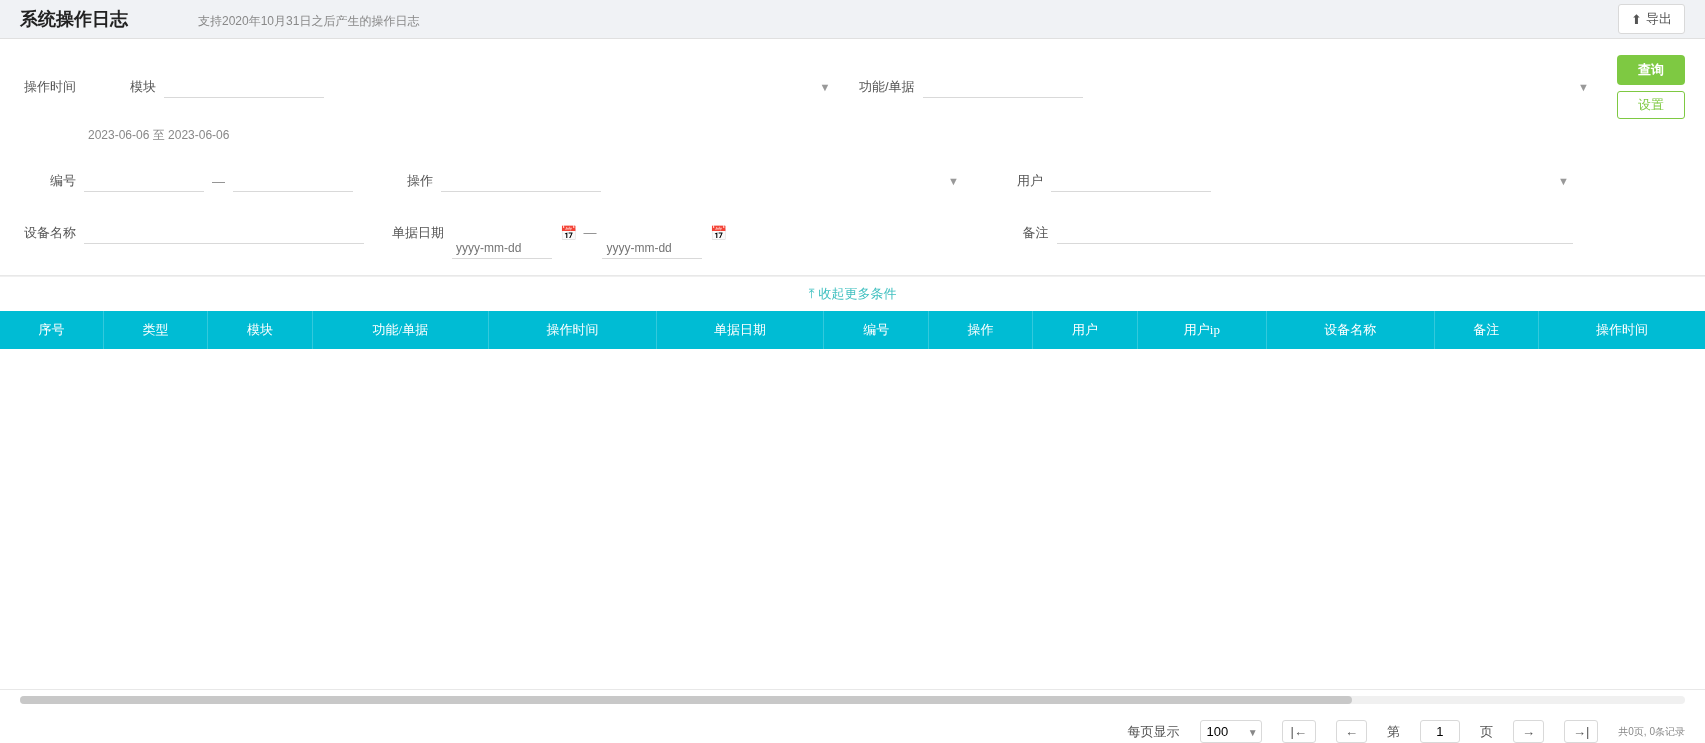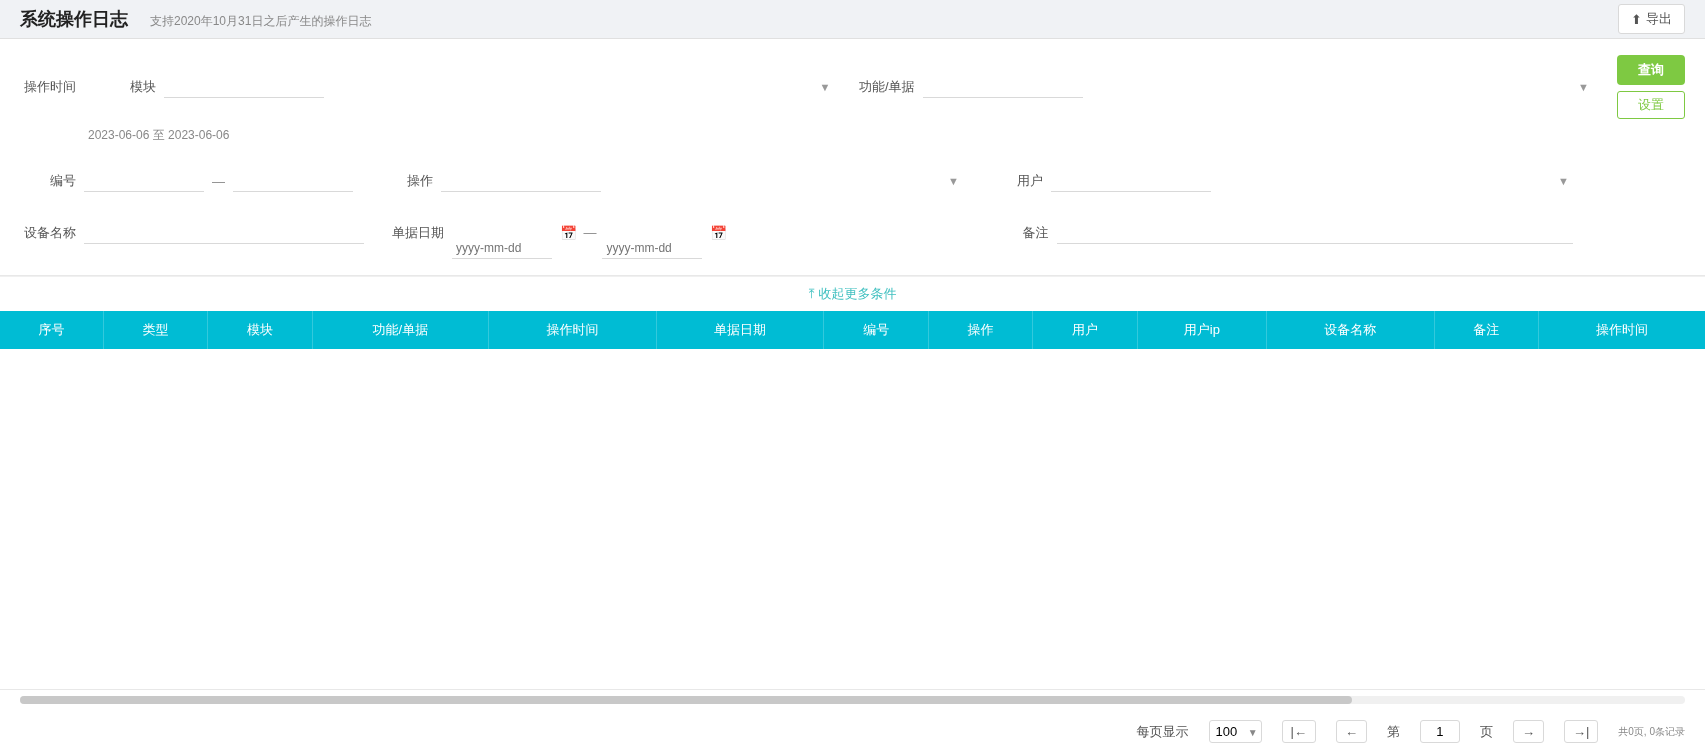--- a/index.html
+++ b/index.html
@@ -3,21 +3,21 @@
   <meta charset="utf-8">
   <style>
     * { box-sizing: border-box; margin: 0; padding: 0; }
     body { font-family: "Microsoft YaHei", Arial, sans-serif; font-size: 13px; background: #f0f2f5; color: #333; }
 
     .page-header {
       display: flex; align-items: center; justify-content: space-between;
       padding: 4px 20px; background: #f0f2f5; border-bottom: 1px solid #e0e0e0;
     }
     .page-title { font-size: 18px; font-weight: bold; color: #222; margin-right: 12px; }
-    .page-subtitle { font-size: 12px; color: #888; }
+    .page-subtitle { font-size: 12px; color: #888; margin-left: 48px; }
     .export-btn {
       display: flex; align-items: center; gap: 4px;
       background: #fff; border: 1px solid #d9d9d9; border-radius: 3px;
       padding: 5px 12px; cursor: pointer; font-size: 13px; color: #555;
     }
 
     .filter-area {
       background: #fff; padding: 16px 20px;
       border-bottom: 1px solid #e8e8e8;
     }
@@ -93,20 +93,21 @@
     .data-table {
       width: 100%; border-collapse: collapse; min-width: 1400px;
     }
     .data-table thead tr {
       background: #00bcd4;
     }
     .data-table thead th {
       color: #fff; font-weight: normal; padding: 10px 8px;
       text-align: center; font-size: 13px; white-space: nowrap;
       border-right: 1px solid rgba(255,255,255,0.2);
+      font-family: Liberation Serif, serif;
     }
     .data-table thead th:last-child { border-right: none; }
 
     .empty-area {
       height: 340px; display: flex; align-items: center; justify-content: center;
       color: #ccc; font-size: 14px; background: #fff;
     }
 
     .scrollbar-area {
       background: #fff; padding: 6px 0;
@@ -119,21 +120,21 @@
     .fake-scrollbar-thumb {
       position: absolute; left: 0; top: 0; width: 80%; height: 100%;
       background: #c8c8c8; border-radius: 4px;
     }
 
     .pagination-bar {
       display: flex; align-items: center; justify-content: flex-end;
       padding: 10px 20px; background: #fff; gap: 20px; font-size: 13px; color: #555;
     }
     .page-size-select {
-      border: 1px solid #d9d9d9; border-radius: 3px; padding: 3px 23px 3px 6px;
+      border: 1px solid #d9d9d9; border-radius: 3px; padding: 3px 32px 3px 6px;
       font-size: 13px; outline: none; appearance: none; background: transparent;
       cursor: pointer; position: relative;
     }
     .page-size-wrapper { position: relative; display: inline-flex; align-items: center; }
     .page-size-arrow { position: absolute; right: 4px; top: 50%; transform: translateY(-50%); pointer-events: none; font-size: 10px; color: #888; }
     .page-nav-btn {
       background: #fff; border: 1px solid #d9d9d9; border-radius: 3px;
       padding: 3px 8px; cursor: pointer; font-size: 13px; color: #555;
     }
     .page-input {

